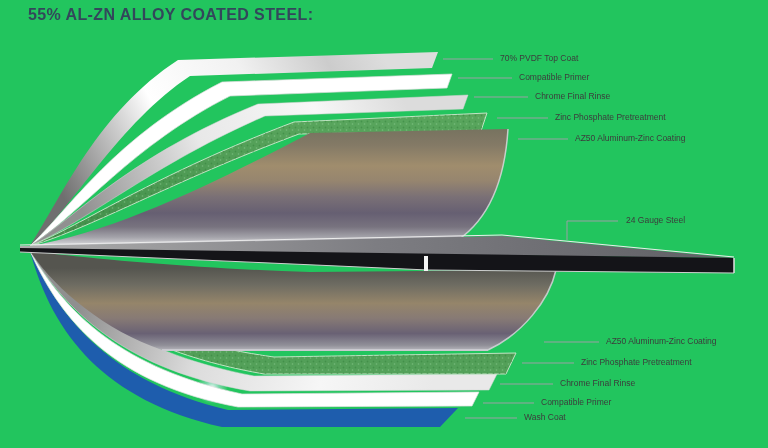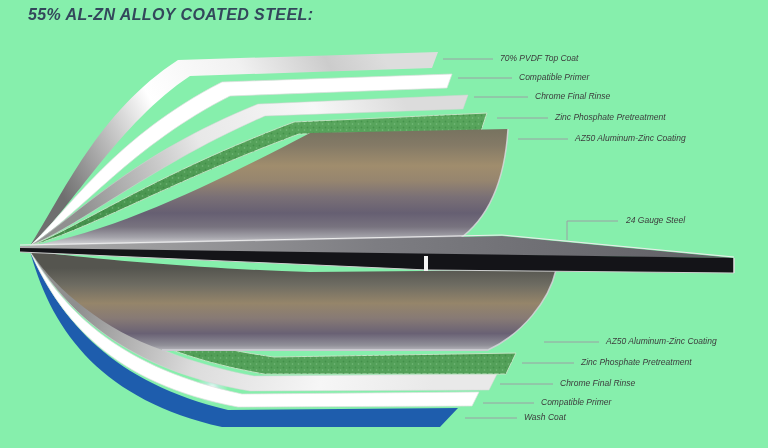--- a/index.html
+++ b/index.html
@@ -1,22 +1,21 @@
 <!DOCTYPE html>
 <html><head>
 <meta charset="utf-8">
 <style>
   html,body{margin:0;padding:0;background:#ffffff;}
   .stage{
     position:relative;
     width:768px;height:448px;
-    background:#86efac;
+    background:#22c55e;
     overflow:hidden;
     font-family:"Liberation Sans", sans-serif;
-    font-style:italic;
   }
   .title{
     position:absolute;
     left:28px;top:6px;
     font-size:16px;
     font-weight:bold;
     letter-spacing:0.4px;
     color:#33475b;
     white-space:nowrap;
   }

